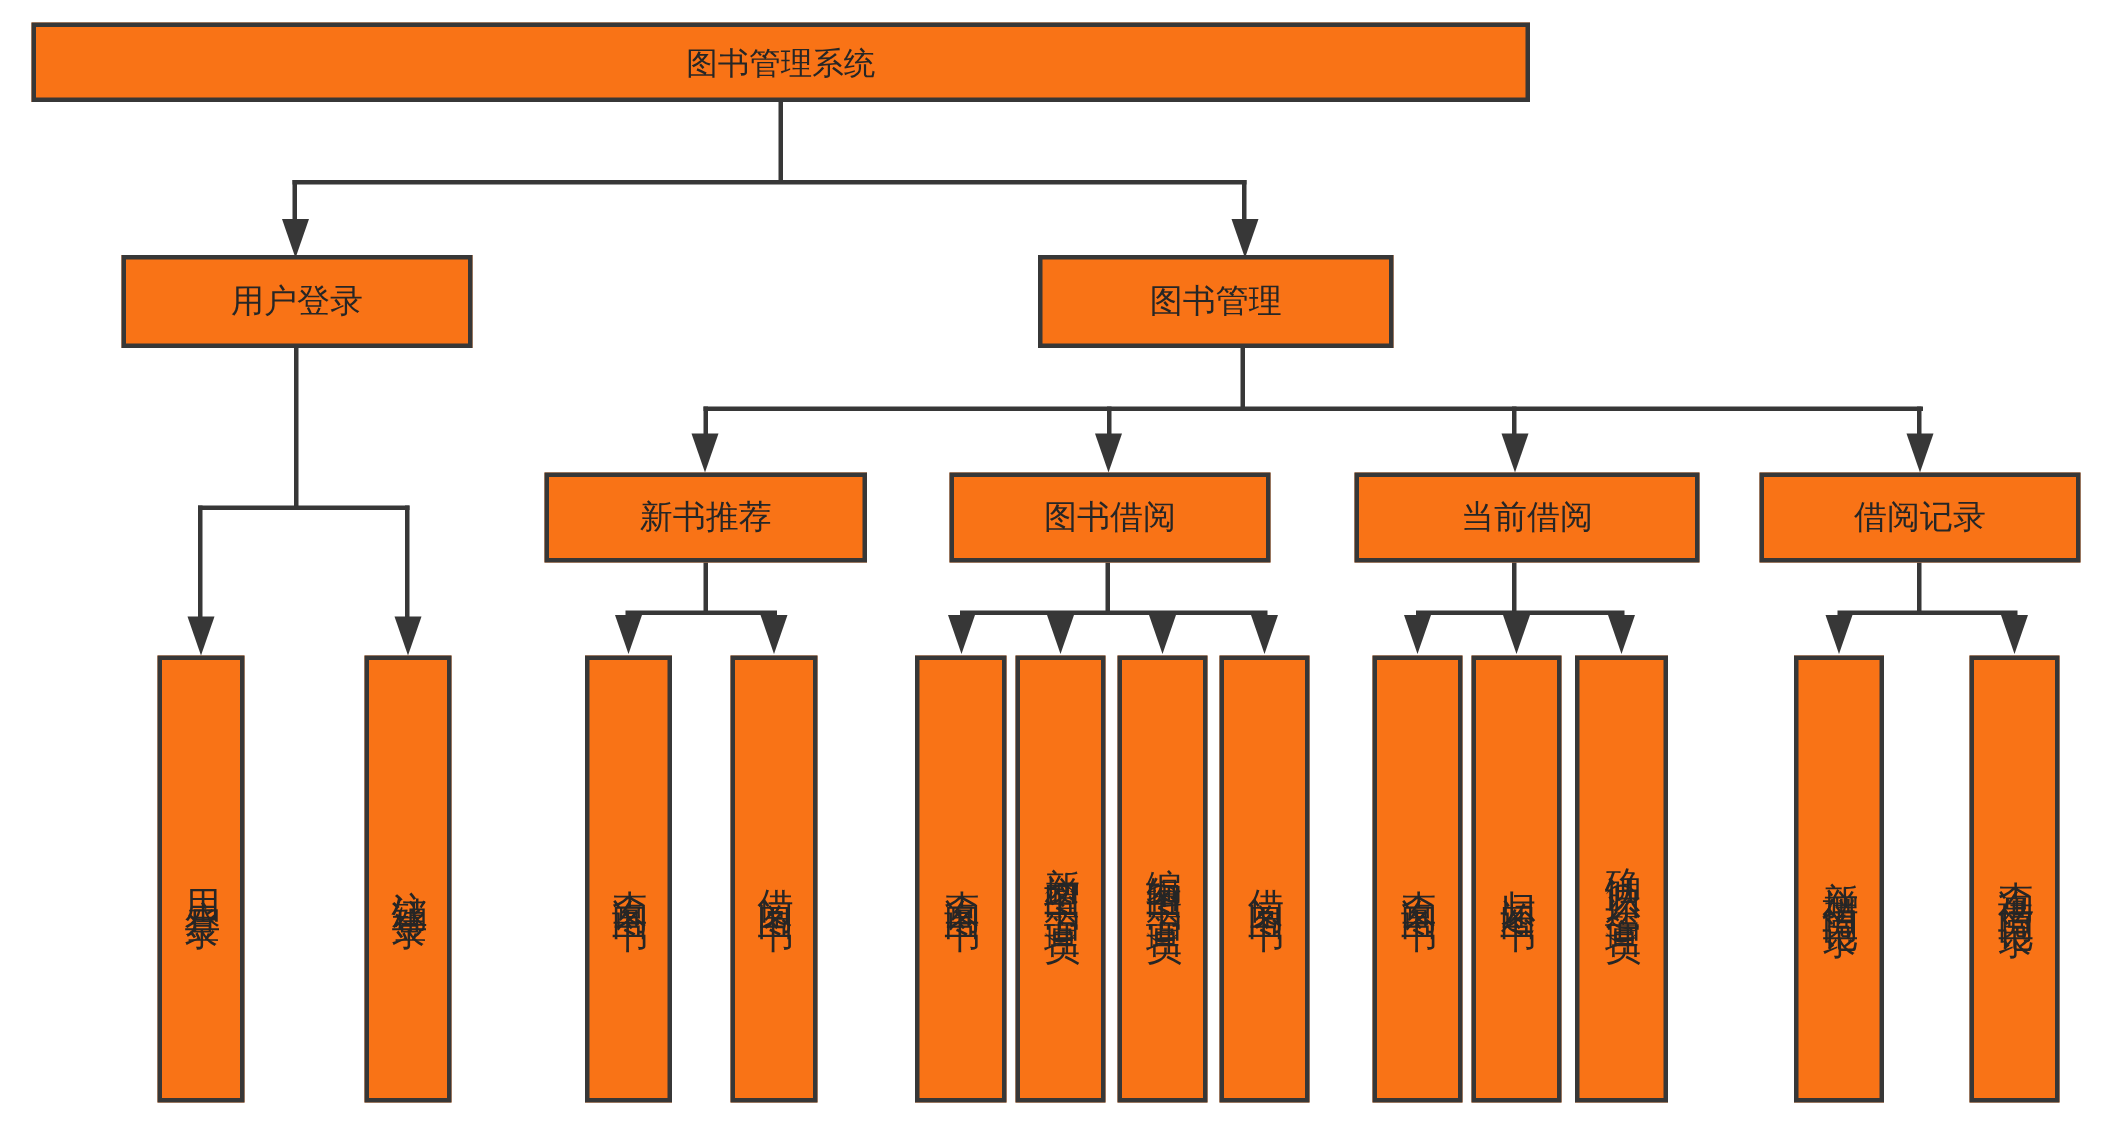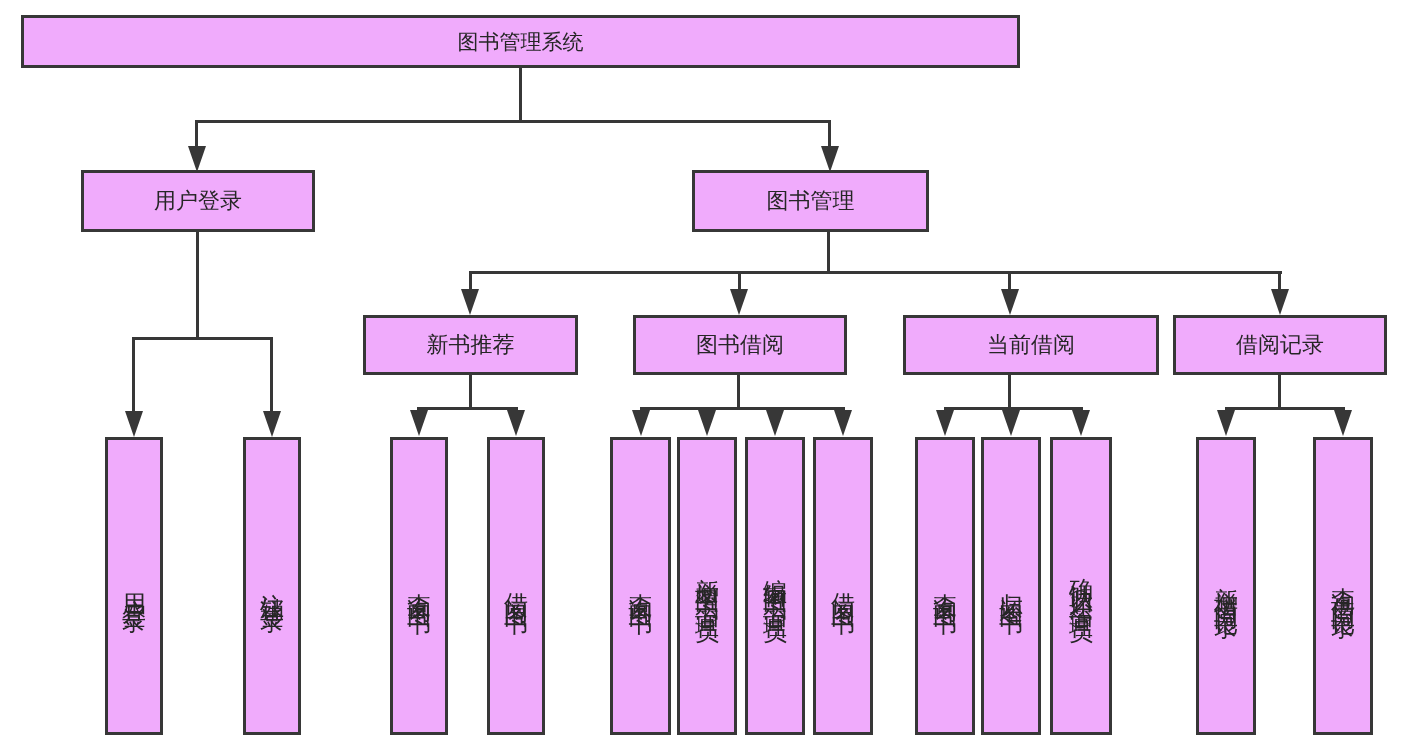--- a/index.html
+++ b/index.html
@@ -8,21 +8,21 @@
   .canvas {
     position:relative;
     width:1405px; height:747px;
     background:#ffffff;
     overflow:hidden;
     color:#262626;
   }
   .node {
     position:absolute;
     border:3px solid #373737;
-    background:#f0abfc;
+    background:#f97316;
     display:flex;
     align-items:center;
     justify-content:center;
     text-align:center;
   }
   .root  { font-size:21px; }
   .branch{ font-size:22px; }
   .leaf  { font-size:24px; }
   .leaf span {
     writing-mode:vertical-rl;
@@ -114,21 +114,21 @@
   </div>
 
   <div class="node branch" style="left:633px; top:315px; width:214px; height:60px;">
     <span>图书借阅</span>
   </div>
 
   <div class="node branch" style="left:363px; top:315px; width:215px; height:60px;">
     <span>新书推荐</span>
   </div>
 
-  <div class="node branch" style="left:903px; top:315px; width:256px; height:60px;">
+  <div class="node branch" style="left:903px; top:315px; width:230px; height:60px;">
     <span>当前借阅</span>
   </div>
 
   <div class="node branch" style="left:1173px; top:315px; width:214px; height:60px;">
     <span>借阅记录</span>
   </div>
 
   <div class="node leaf" style="left:105px; top:437px; width:58px; height:298px;">
     <span>用户登录</span>
   </div>

